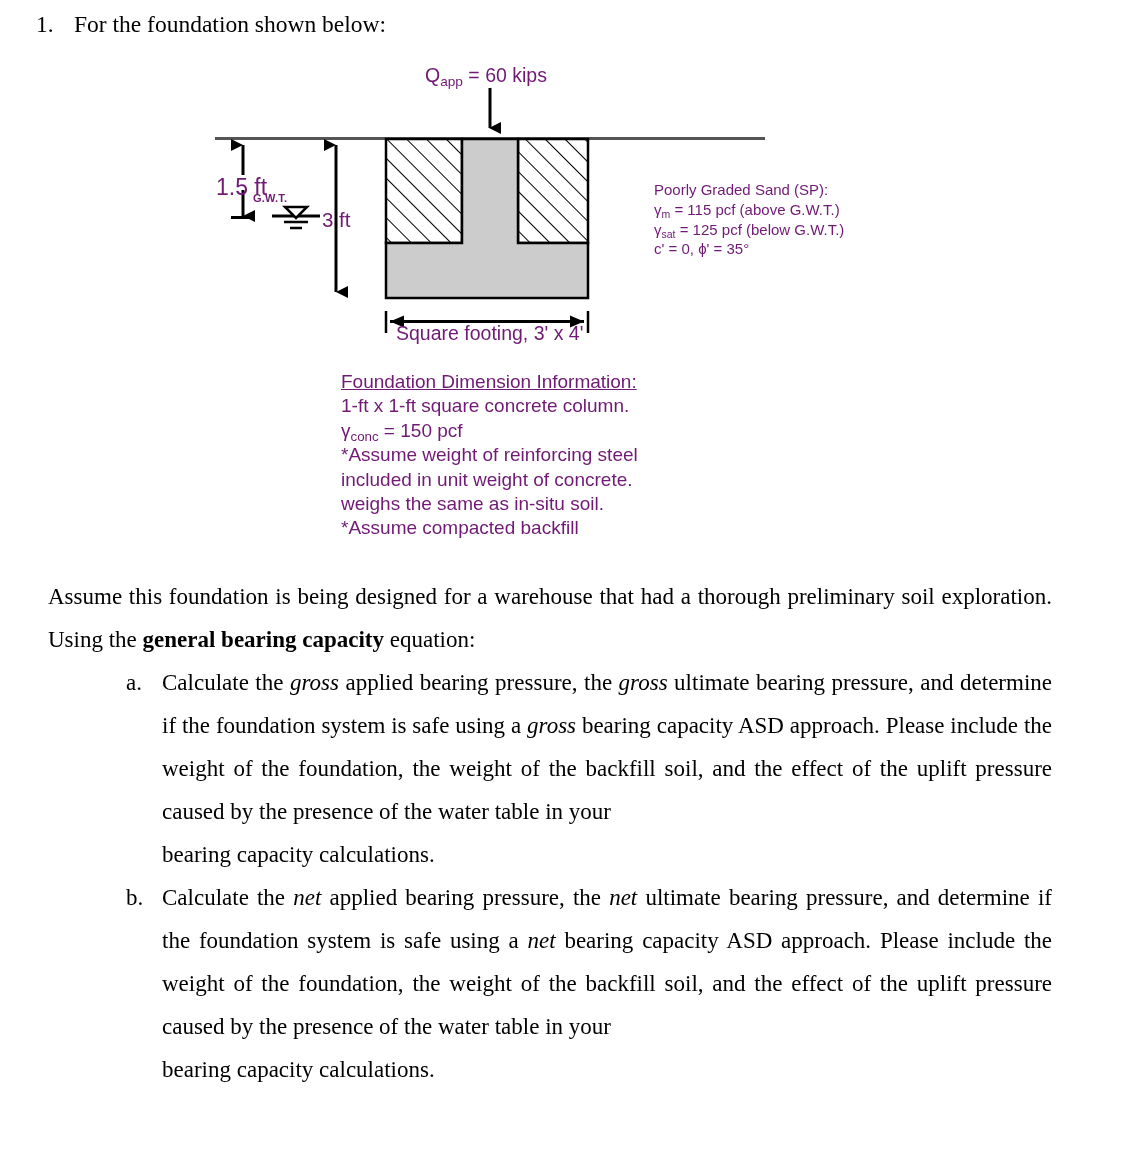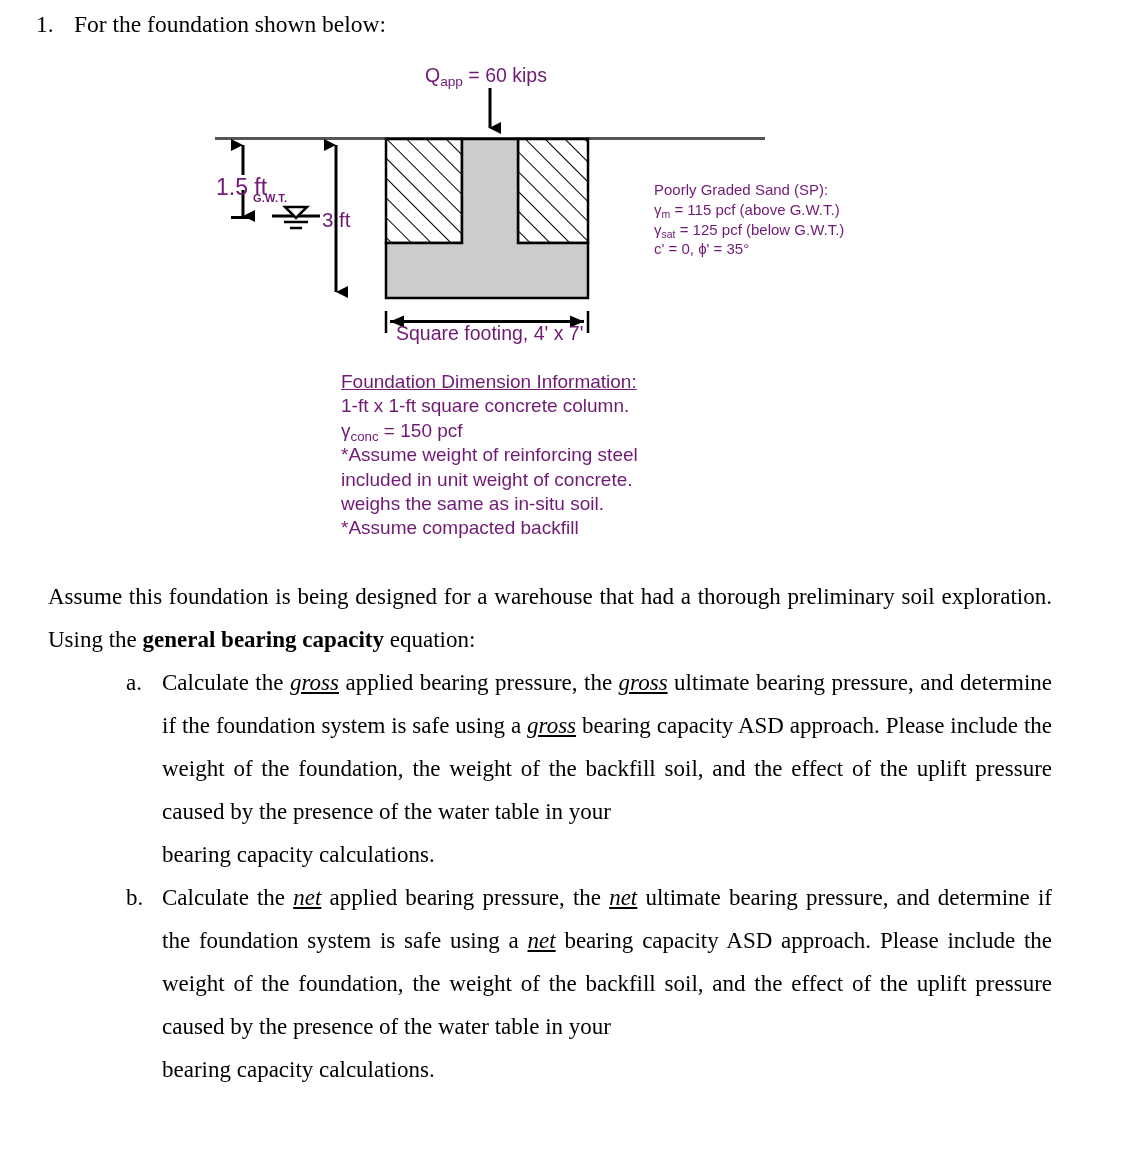--- a/index.html
+++ b/index.html
@@ -149,21 +149,20 @@
     left: 78px;
     top: 0;
     text-align: left;
   }
   .list-item > .last-line {
     text-align: left;
   }
   b { font-weight: bold; }
   .emph {
     font-style: italic;
-    text-decoration: underline;
   }
 </style>
 </head>
 <body>
 
 <div id="problem-heading">
   <span class="num">1.</span><span>For the foundation shown below:</span>
 </div>
 
 <div id="figure">
@@ -245,21 +244,21 @@
   <div class="fig-text" id="gwt-label">G.W.T.</div>
   <div class="fig-text" id="dim-3">3 ft</div>
 
   <div class="fig-text" id="soil-props">
     <div>Poorly Graded Sand (SP):</div>
     <div>γ<sub>m</sub><span> = 115 pcf (above G.W.T.)</span></div>
     <div>γ<sub>sat</sub><span> = 125 pcf (below G.W.T.)</span></div>
     <div>c' = 0, ϕ' = 35°</div>
   </div>
 
-  <div class="fig-text" id="footing-caption">Square footing, 4' x 7'</div>
+  <div class="fig-text" id="footing-caption">Square footing, 3' x 4'</div>
 
   <div class="fig-text" id="dim-info">
     <div class="hdr">Foundation Dimension Information:</div>
     <div>1-ft x 1-ft square concrete column.</div>
     <div>γ<sub>conc</sub><span> = 150 pcf</span></div>
     <div>*Assume weight of reinforcing steel</div>
     <div>included in unit weight of concrete.</div>
     <div>weighs the same as in-situ soil.</div>
     <div>*Assume compacted backfill</div>
   </div>

